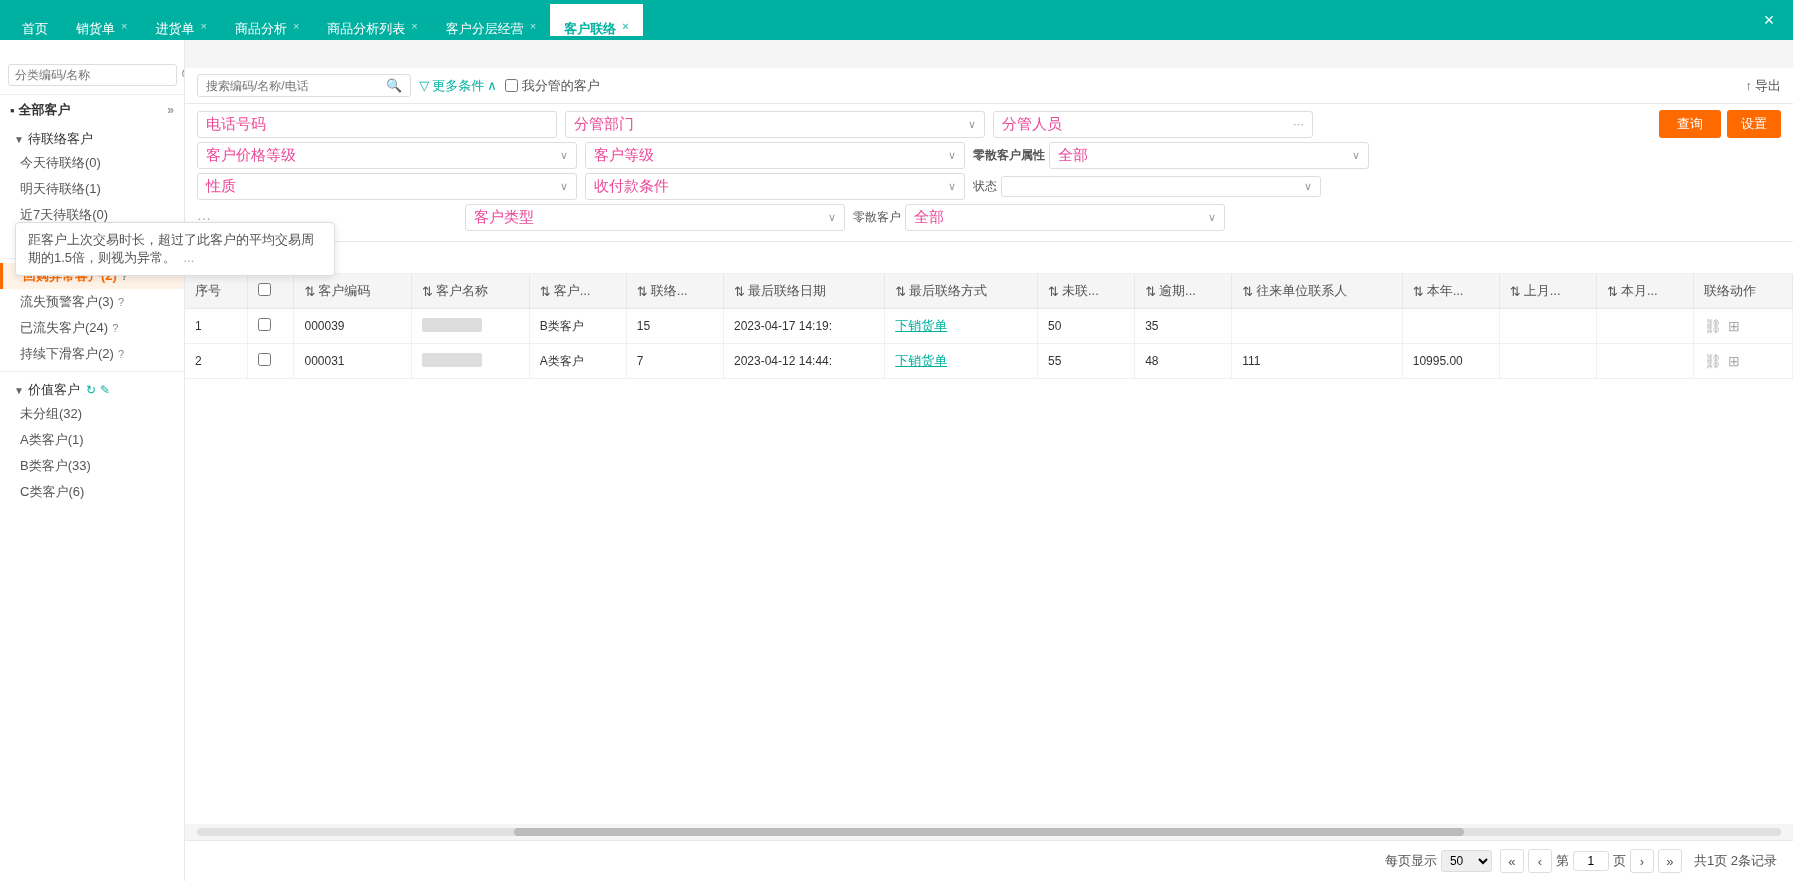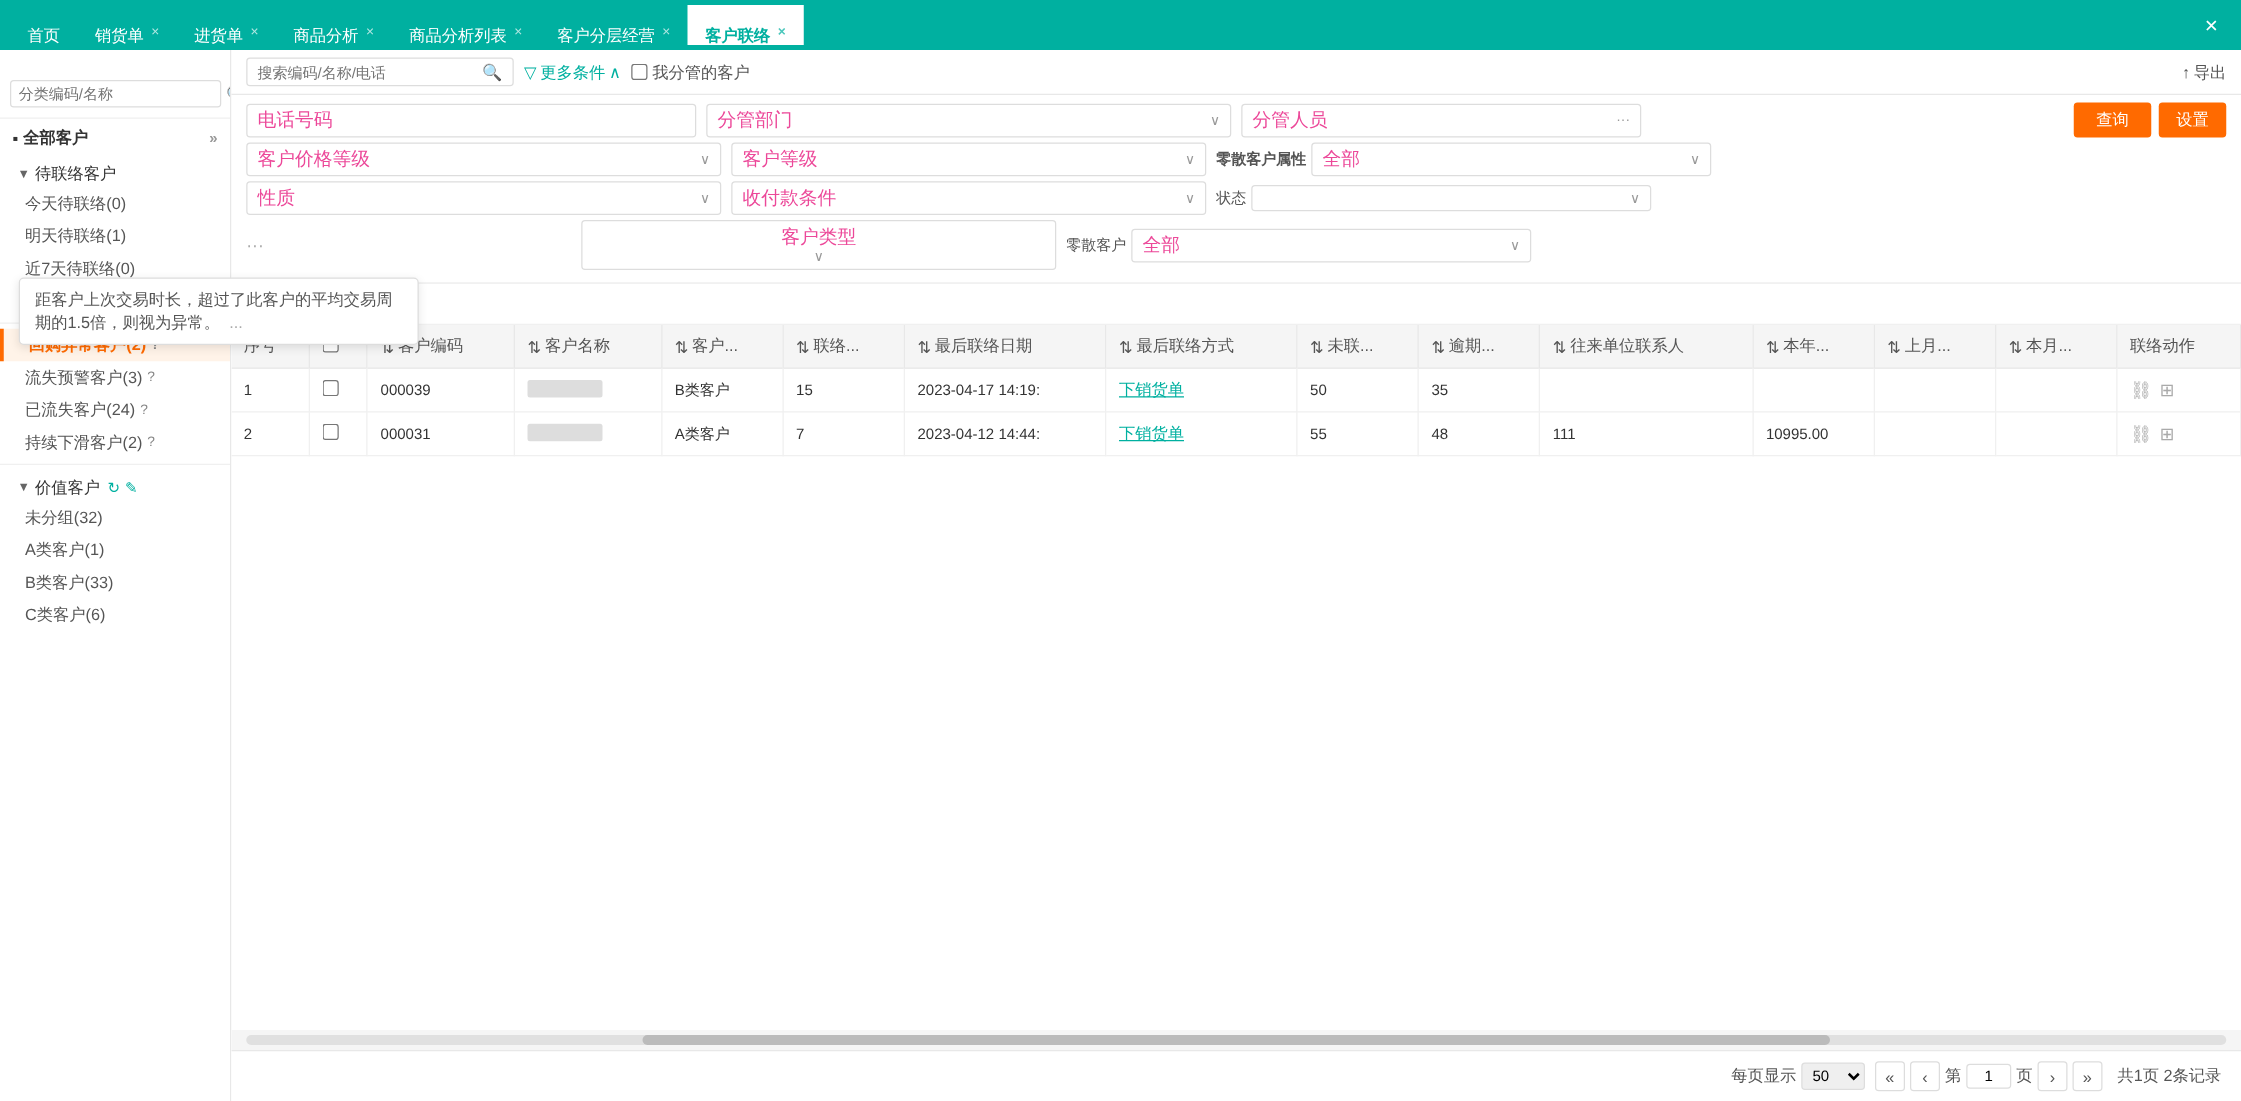--- a/index.html
+++ b/index.html
@@ -151,20 +151,21 @@
 
     
     .filter-bar {
       background: #fff;
       border-bottom: 1px solid #e8e8e8;
       padding: 6px 12px;
       display: flex;
       align-items: center;
       gap: 8px;
       flex-wrap: wrap;
+      margin-top: 28px;
     }
     .filter-bar .search-box {
       display: flex;
       align-items: center;
       border: 1px solid #ddd;
       border-radius: 3px;
       padding: 3px 8px;
       background: #fff;
       min-width: 200px;
     }
@@ -594,21 +595,21 @@
             <span class="arr">∨</span>
           </div>
         </div>
         <div style="min-width:160px;"></div>
       </div>
 
       <div class="filter-row">
         <div style="min-width:260px; max-width:380px; display:flex; align-items:center;">
           <span class="filter-dots">···</span>
         </div>
-        <div class="filter-field filter-field-wide" style="min-width:260px; max-width:380px;flex-direction:column;">
+        <div class="filter-field filter-field-wide" style="min-width:260px; max-width:380px;">
           <span>客户类型</span>
           <span class="arr">∨</span>
         </div>
         <div class="filter-section">
           <span style="font-size:12px; color:#555; white-space:nowrap;">零散客户</span>
           <div class="filter-field" style="flex:1;">
             <span>全部</span>
             <span class="arr">∨</span>
           </div>
         </div>

